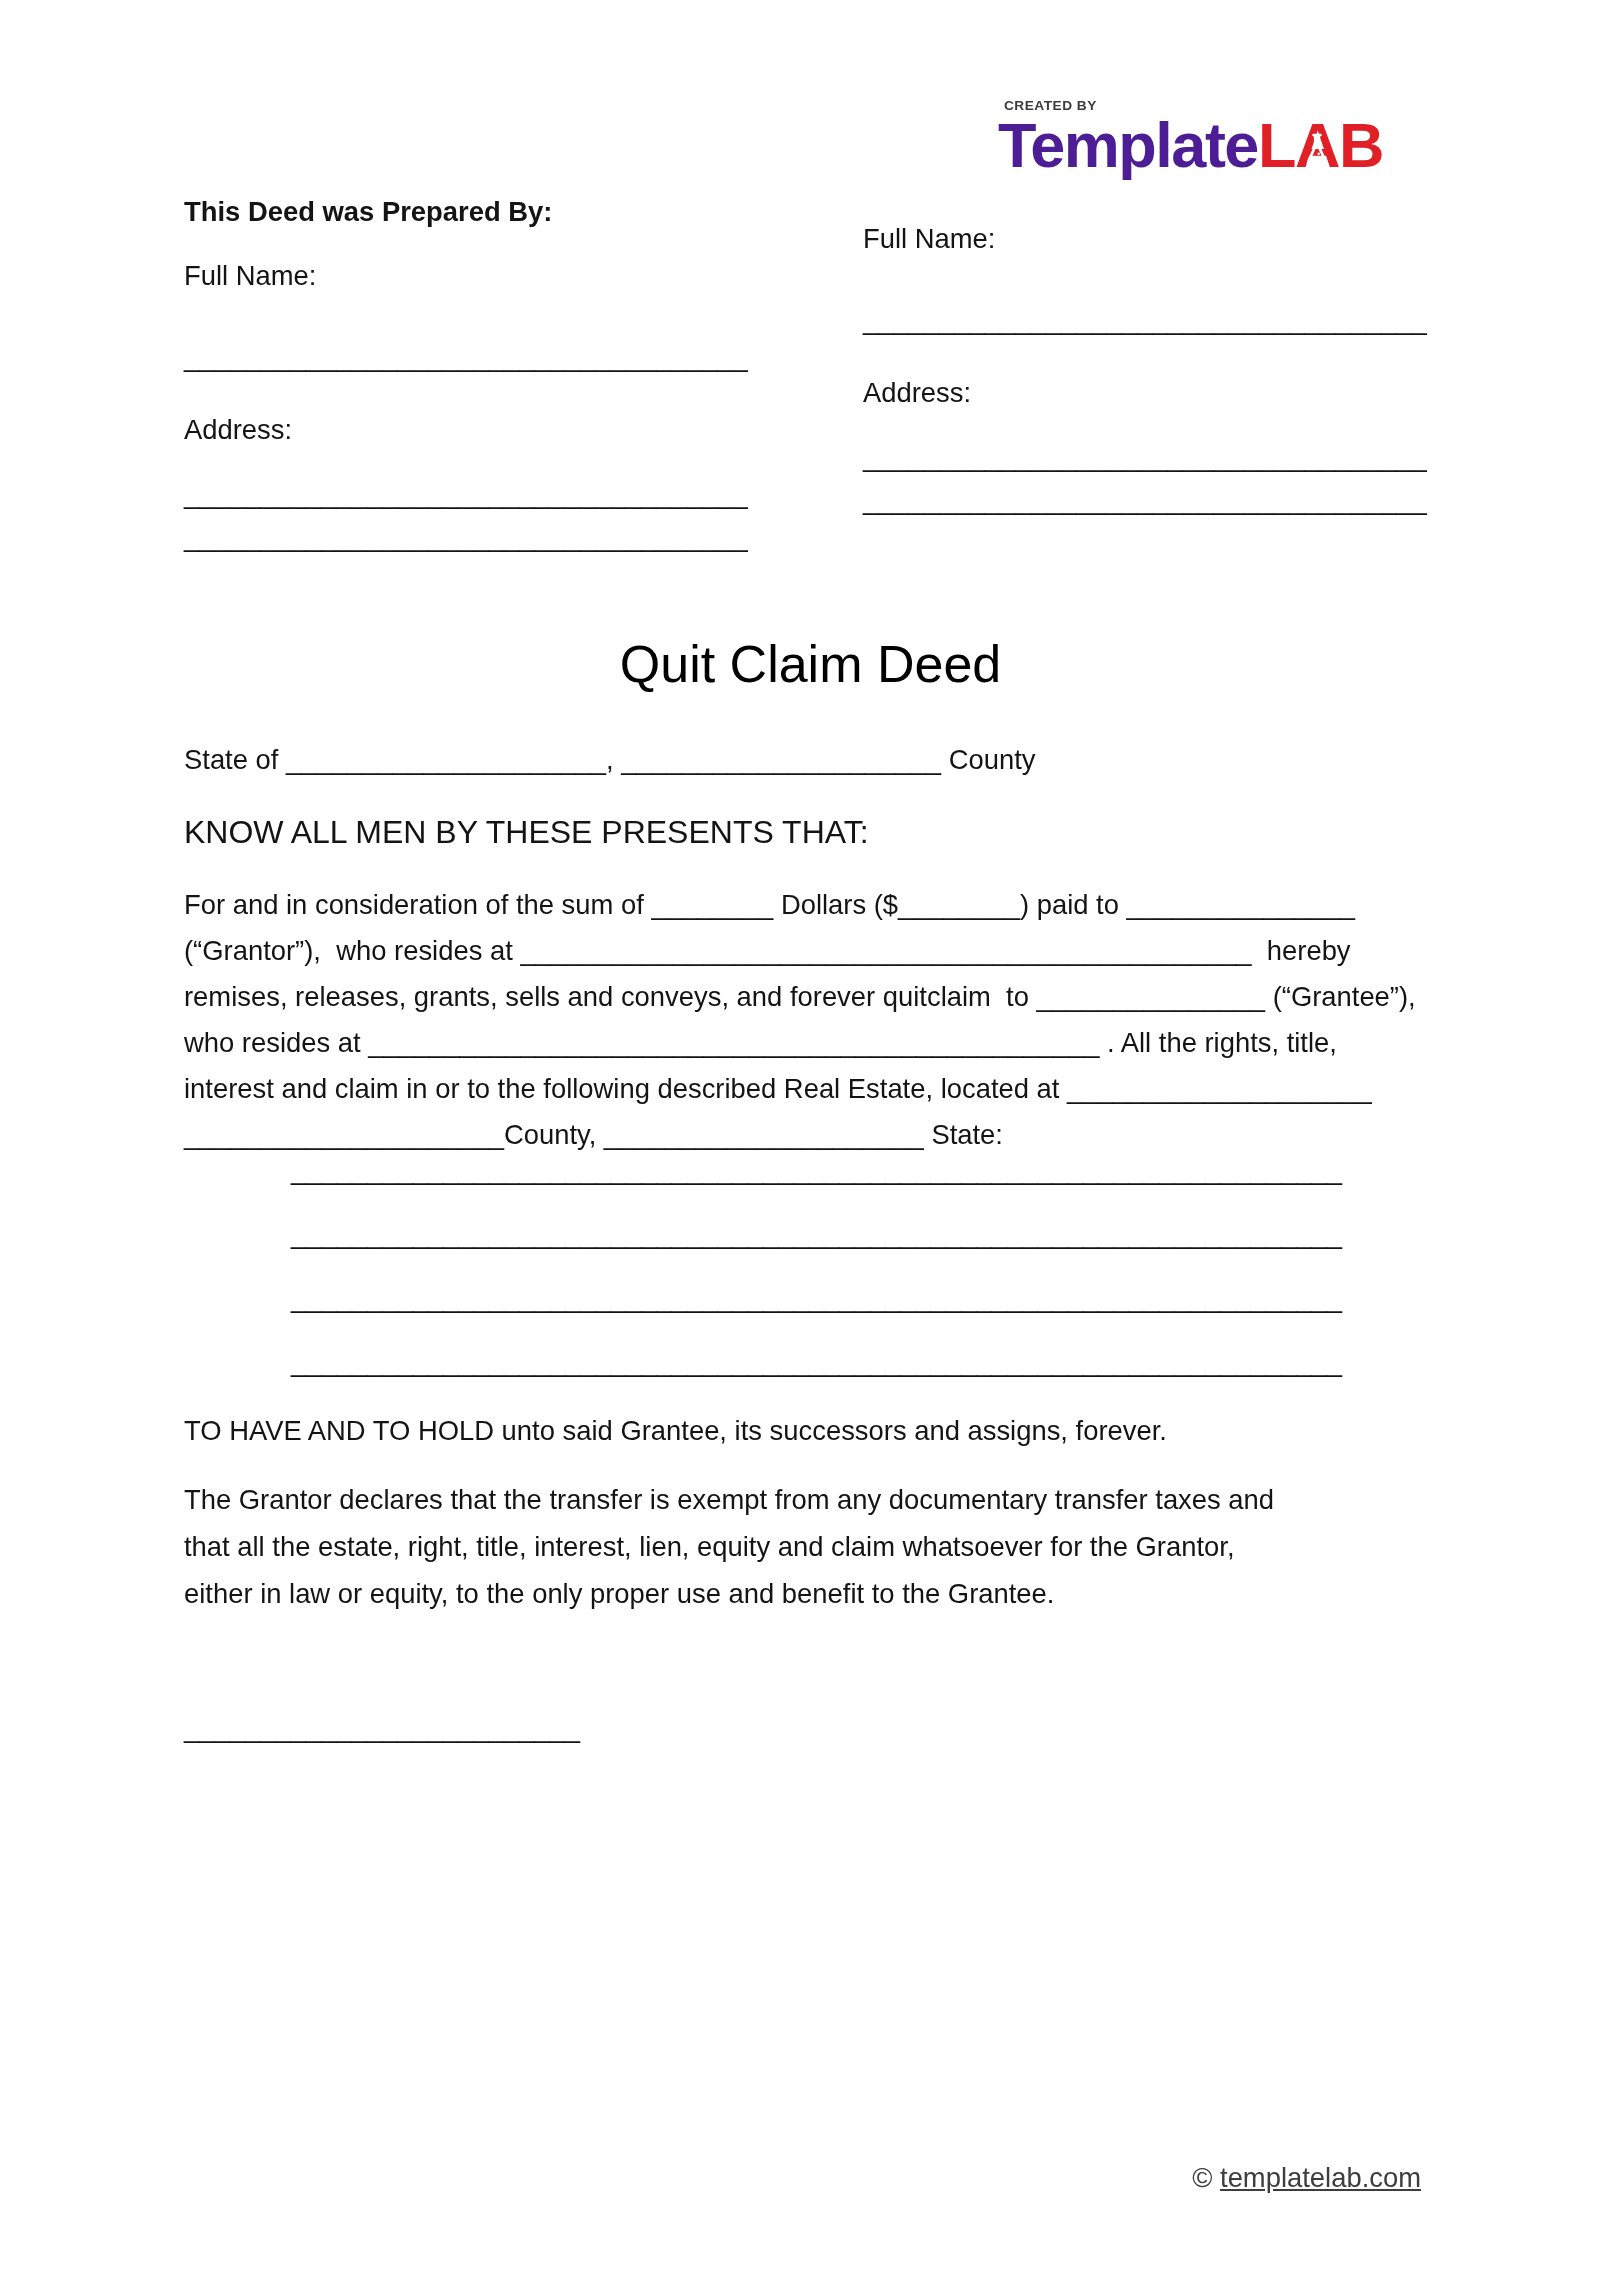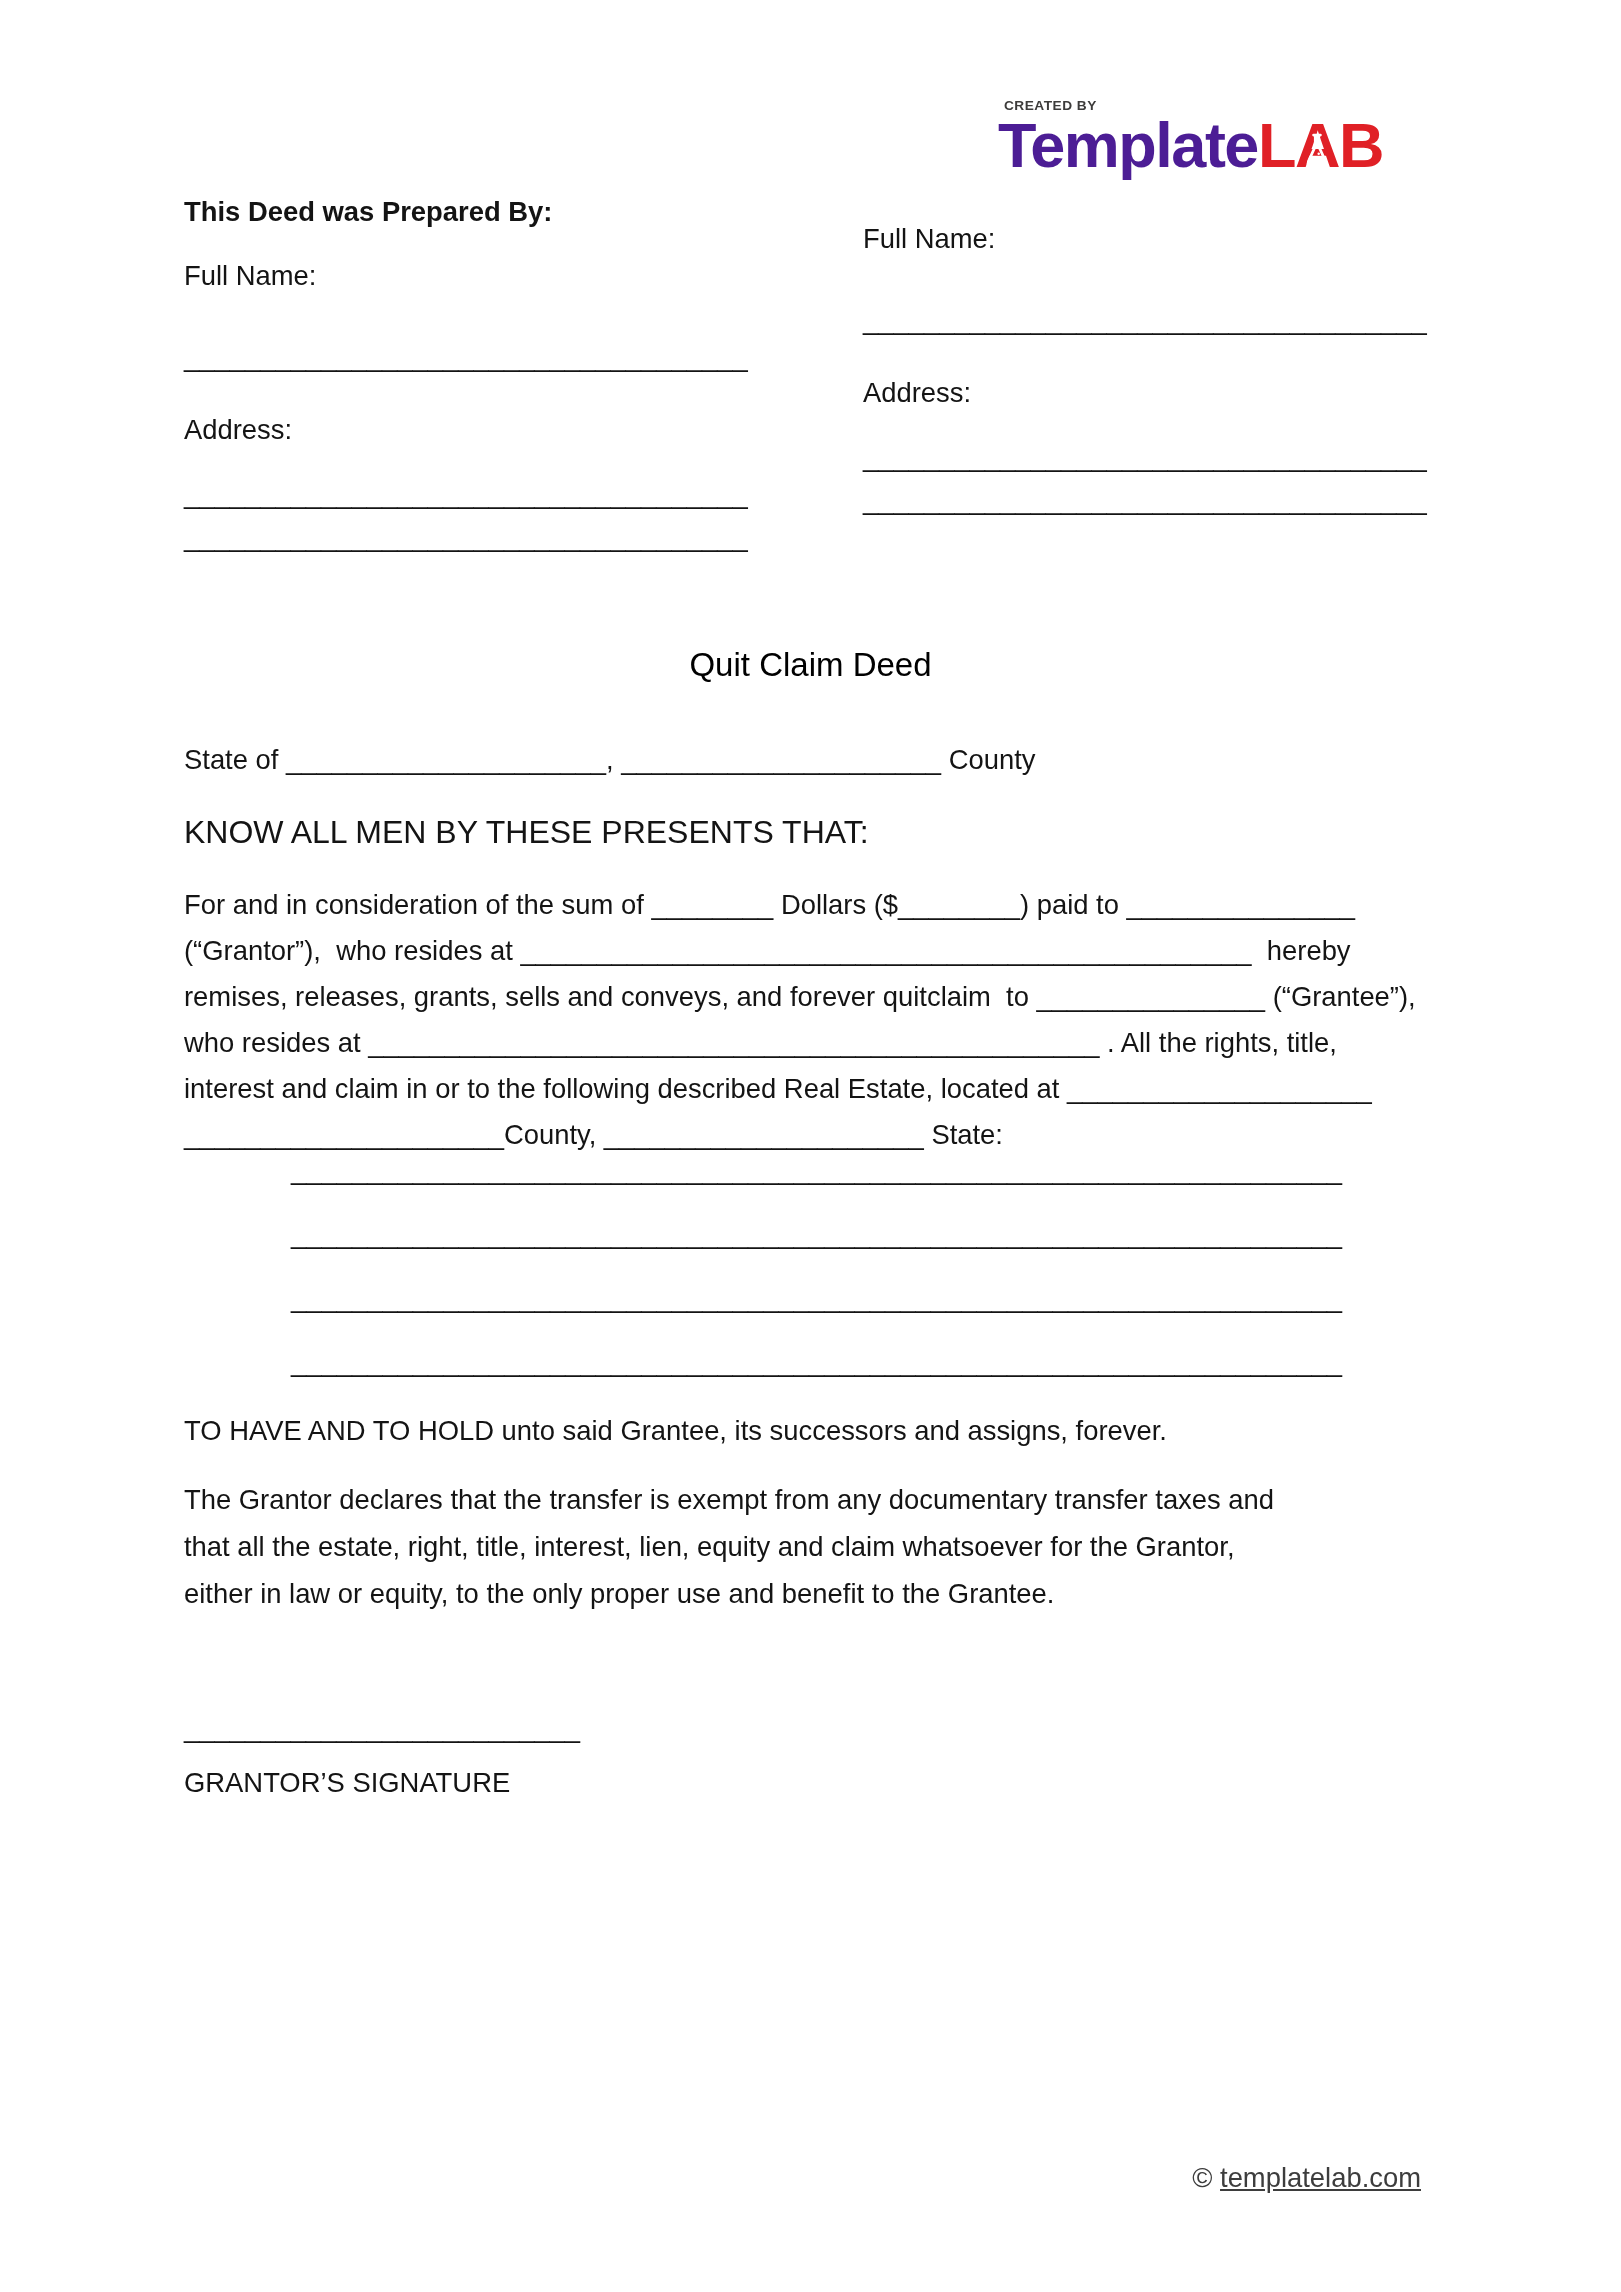--- a/index.html
+++ b/index.html
@@ -40,21 +40,21 @@
   .info-heading{font-weight:bold;}
   .mt27{margin-top:26.5px;}
   .mt45{margin-top:44px;}
   .mt37{margin-top:36px;}
   .mt28{margin-top:27.4px;}
   .mt6{margin-top:5.9px;}
 
   
   .doc-title{
     position:absolute;left:0;top:635px;width:1621px;
-    text-align:center;font-size:33px;line-height:59px;color:#000;
+    text-align:center;font-size:52px;line-height:59px;color:#000;
   }
   .state-line{position:absolute;left:184px;top:737px;font-size:27.4px;line-height:46px;}
   .know-line{position:absolute;left:184px;top:809px;font-size:32px;line-height:46px;}
   .body-par{position:absolute;left:184px;top:882px;font-size:27.4px;line-height:46px;}
   .property-lines{position:absolute;left:291px;top:1138px;font-size:27.4px;line-height:64px;}
   .habendum{position:absolute;left:184px;top:1408px;font-size:27.4px;line-height:46px;}
   .declaration{position:absolute;left:184px;top:1476px;font-size:27.4px;line-height:47px;}
 
   
   .sig-block{position:absolute;left:184px;font-size:27.4px;}
@@ -129,21 +129,20 @@
   <div class="habendum line">TO HAVE AND TO HOLD unto said Grantee, its successors and assigns, forever.</div>
 
   <div class="declaration">
     <div class="line">The Grantor declares that the transfer is exempt from any documentary transfer taxes and</div>
     <div class="line">that all the estate, right, title, interest, lien, equity and claim whatsoever for the Grantor,</div>
     <div class="line">either in law or equity, to the only proper use and benefit to the Grantee.</div>
   </div>
 
   <div class="sig-block" id="signature-block">
     <div class="row line">__________________________</div>
-    <div class="row line sig-label">GRANTOR’S SIGNATURE</div>
   </div>
 
 
   <div class="footer">
     <span>©</span>
     <span class="footer-link">templatelab.com</span>
   </div>
 
 </div>
 

